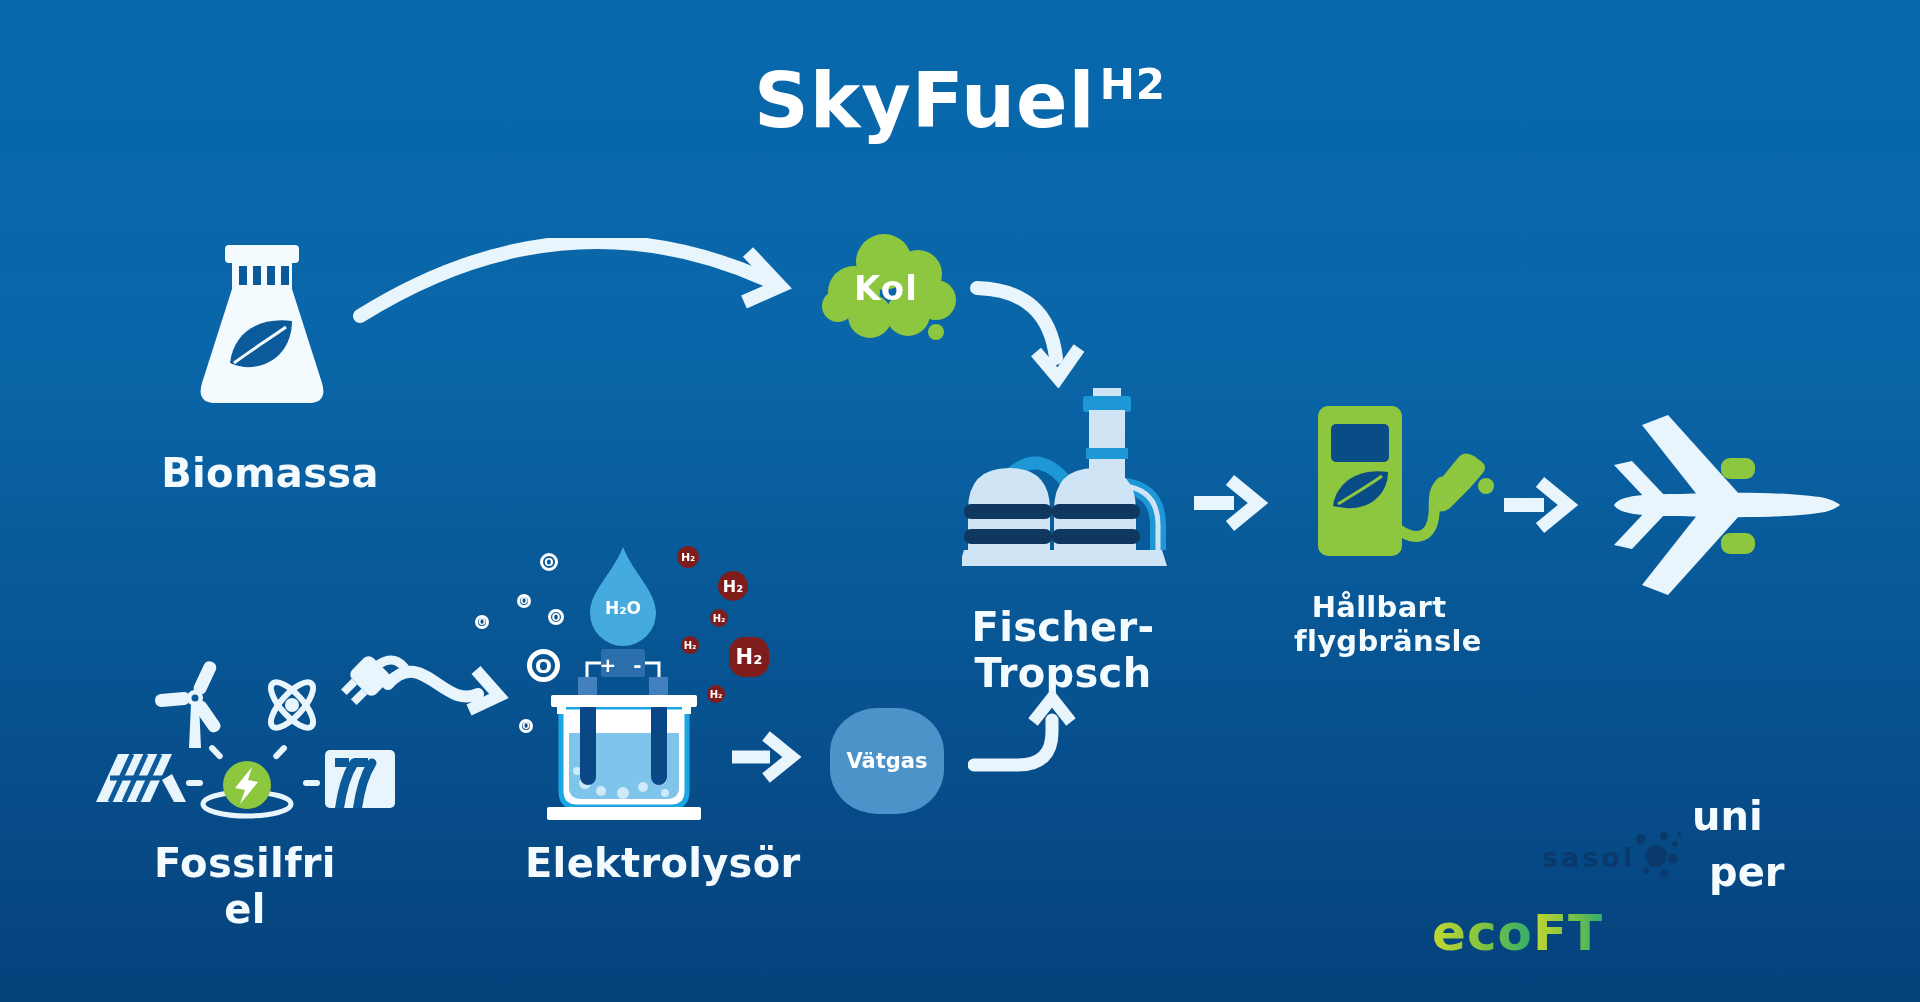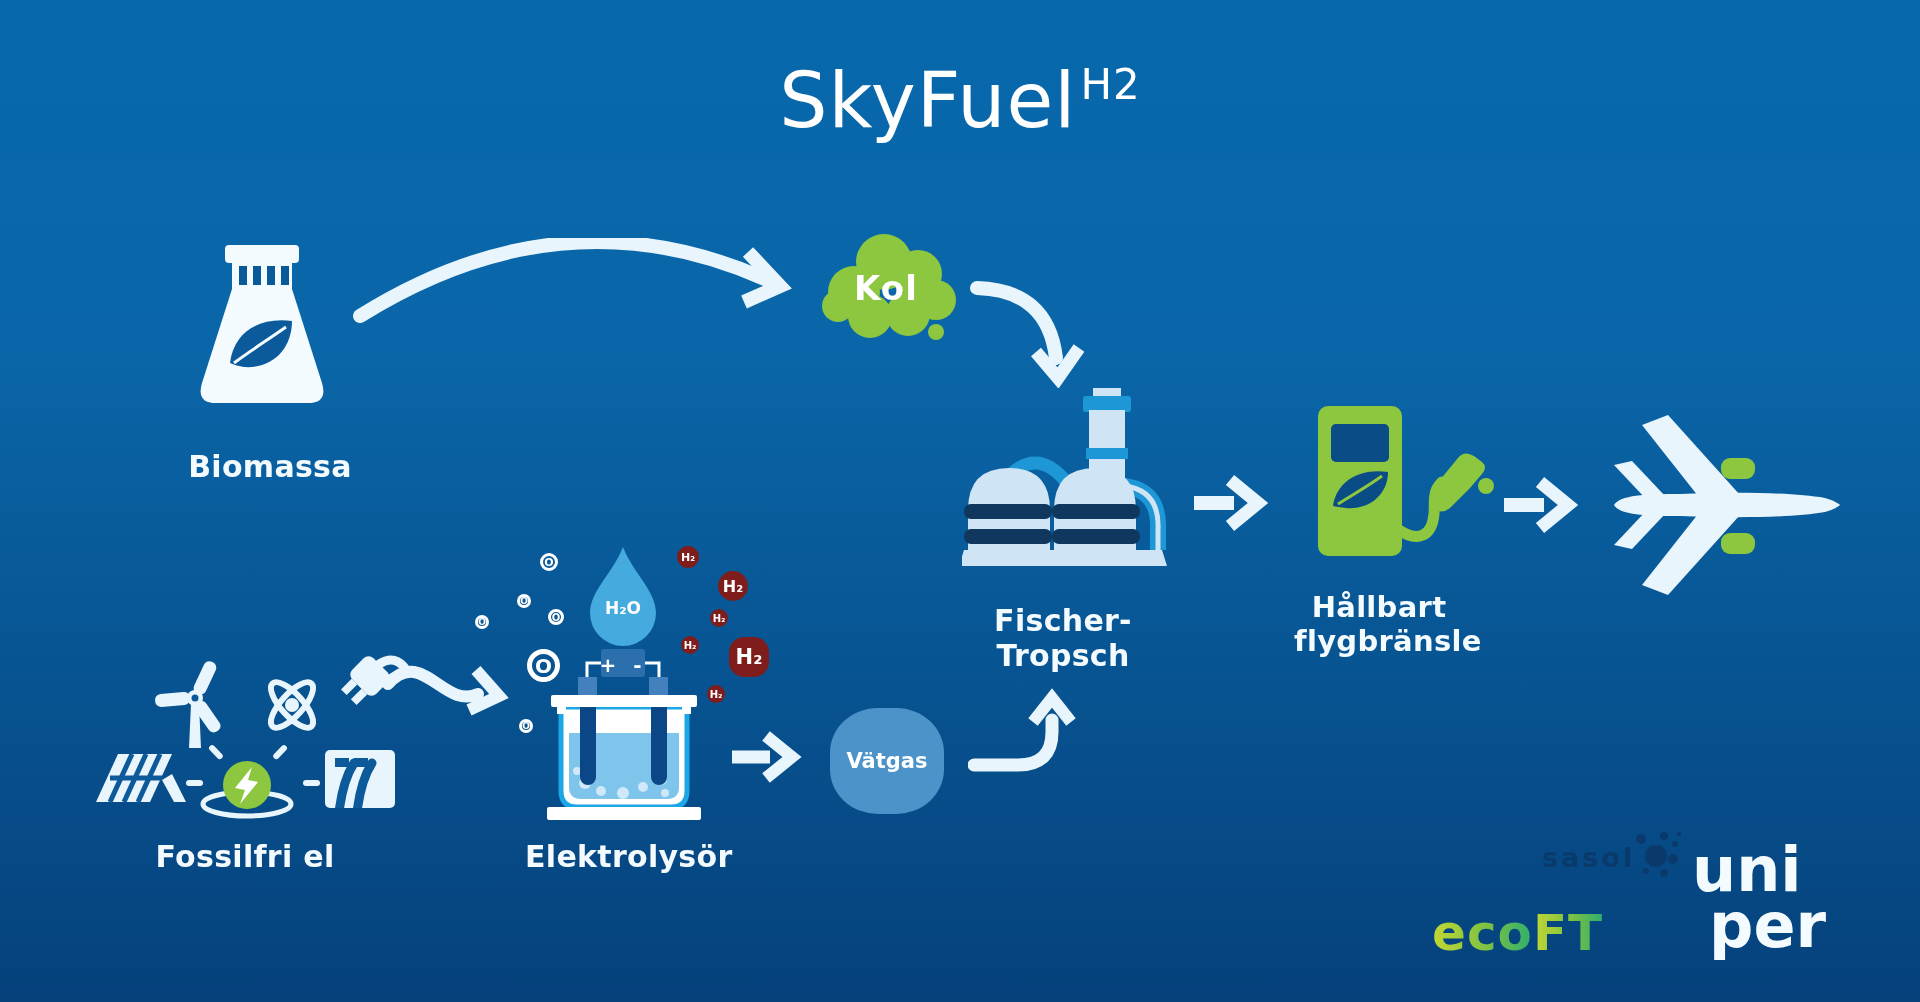--- a/index.html
+++ b/index.html
@@ -4,45 +4,45 @@
 <style>
   html,body{margin:0;padding:0;}
   body{
     width:1920px;height:1002px;overflow:hidden;
     font-family:"DejaVu Sans","Liberation Sans",sans-serif;
     background:linear-gradient(180deg,#0768ac 0%,#0a66a8 35%,#05417b 100%);
     position:relative;
   }
   .abs{position:absolute;}
   .label{position:absolute;color:#f4fbff;font-weight:bold;text-align:center;
-         font-size:30px;letter-spacing:.3px;line-height:1.15;}
+         font-size:40px;letter-spacing:.3px;line-height:1.15;}
   #title{position:absolute;left:0;right:0;top:56px;text-align:center;color:#fff;
-         font-weight:normal;font-size:76px;letter-spacing:1px;}
+         font-weight:bold;font-size:76px;letter-spacing:1px;}
   #title .sup{display:inline-block;font-size:42px;transform:translateY(-28px);margin-left:4px;}
   .o-bubble{position:absolute;border:3px solid #fff;border-radius:50%;color:#fff;
             font-weight:bold;display:flex;align-items:center;justify-content:center;box-sizing:border-box;}
   .h2-bubble{position:absolute;background:#7f1d1d;border-radius:50%;color:#fff;
              font-weight:bold;display:flex;align-items:center;justify-content:center;}
   #vatgas-blob{position:absolute;left:830px;top:708px;width:114px;height:106px;background:#4b93c9;
                border-radius:42%;display:flex;align-items:center;justify-content:center;
                color:#fff;font-weight:bold;font-size:21px;}
   #battery-text{position:absolute;left:599px;top:651px;width:48px;height:28px;display:flex;
                 align-items:center;justify-content:center;color:#fff;font-weight:bold;
                 font-size:20px;letter-spacing:5px;}
   #h2o-text{position:absolute;left:588px;top:598px;width:70px;text-align:center;color:#fff;
             font-weight:bold;font-size:17px;}
   #kol-text{position:absolute;left:812px;top:268px;width:148px;text-align:center;color:#fff;
             font-weight:bold;font-size:34px;letter-spacing:1px;}
   #sasol-text{position:absolute;left:1542px;top:842px;color:#0a3a6b;font-weight:bold;
               font-size:27px;letter-spacing:3px;}
   #ecoft-text{position:absolute;left:1432px;top:904px;font-weight:bold;font-size:50px;letter-spacing:1px;}
   #ecoft-text .grad{background:linear-gradient(90deg,#c3d833 0%,#7cc143 55%,#2fae6e 100%);
       -webkit-background-clip:text;background-clip:text;color:transparent;}
-  #uniper-logo{position:absolute;left:1692px;top:842px;color:#f4fbff;font-weight:bold;
-               font-size:62px;line-height:56px;letter-spacing:0px;}
+  #uniper-logo{position:absolute;left:1692px;top:788px;color:#f4fbff;font-weight:bold;
+               font-size:40px;line-height:56px;letter-spacing:0px;}
   #uniper-logo .l2{display:block;margin-left:17px;}
 </style>
 </head>
 <body>
 
 <div id="title">
   <span>SkyFuel</span><span class="sup">H2</span>
 </div>
 
 <svg class="abs" style="left:192px;top:245px" width="140" height="168" viewBox="0 0 140 168">

